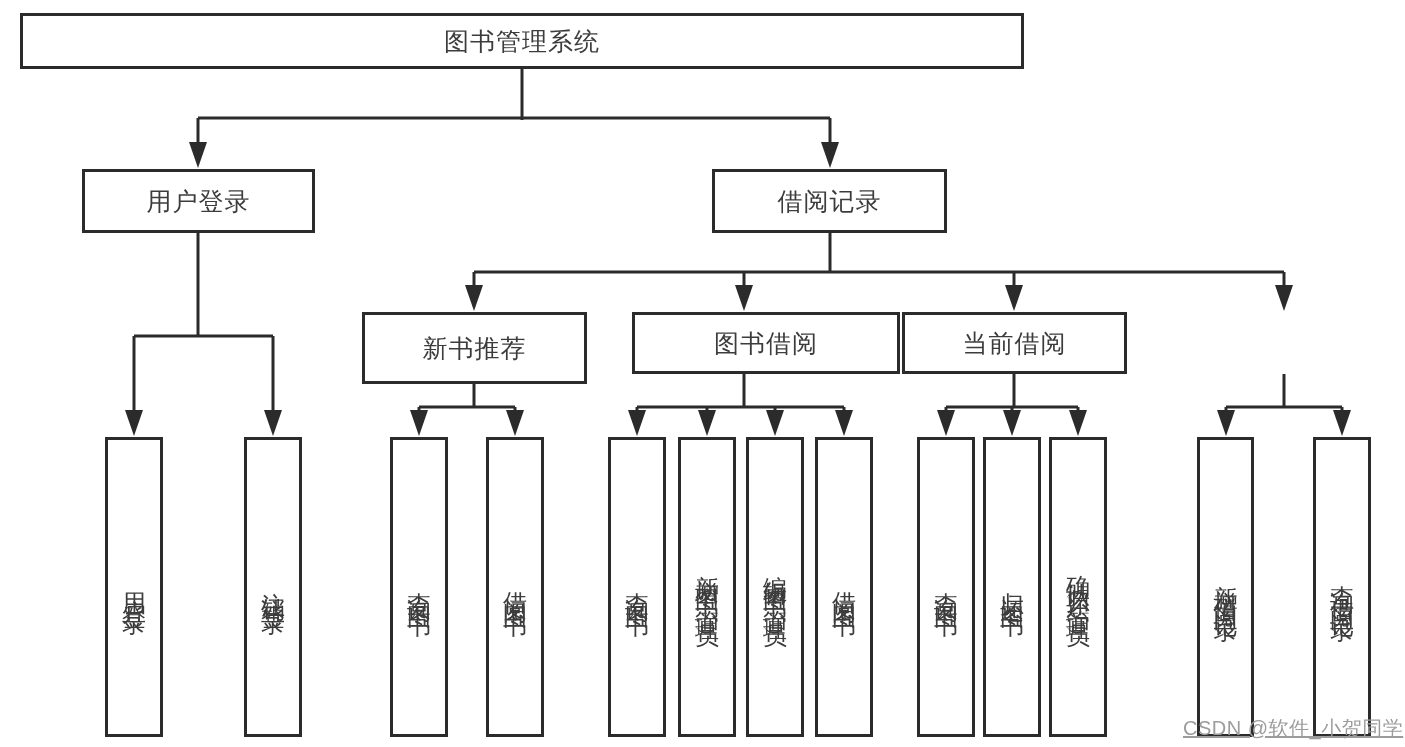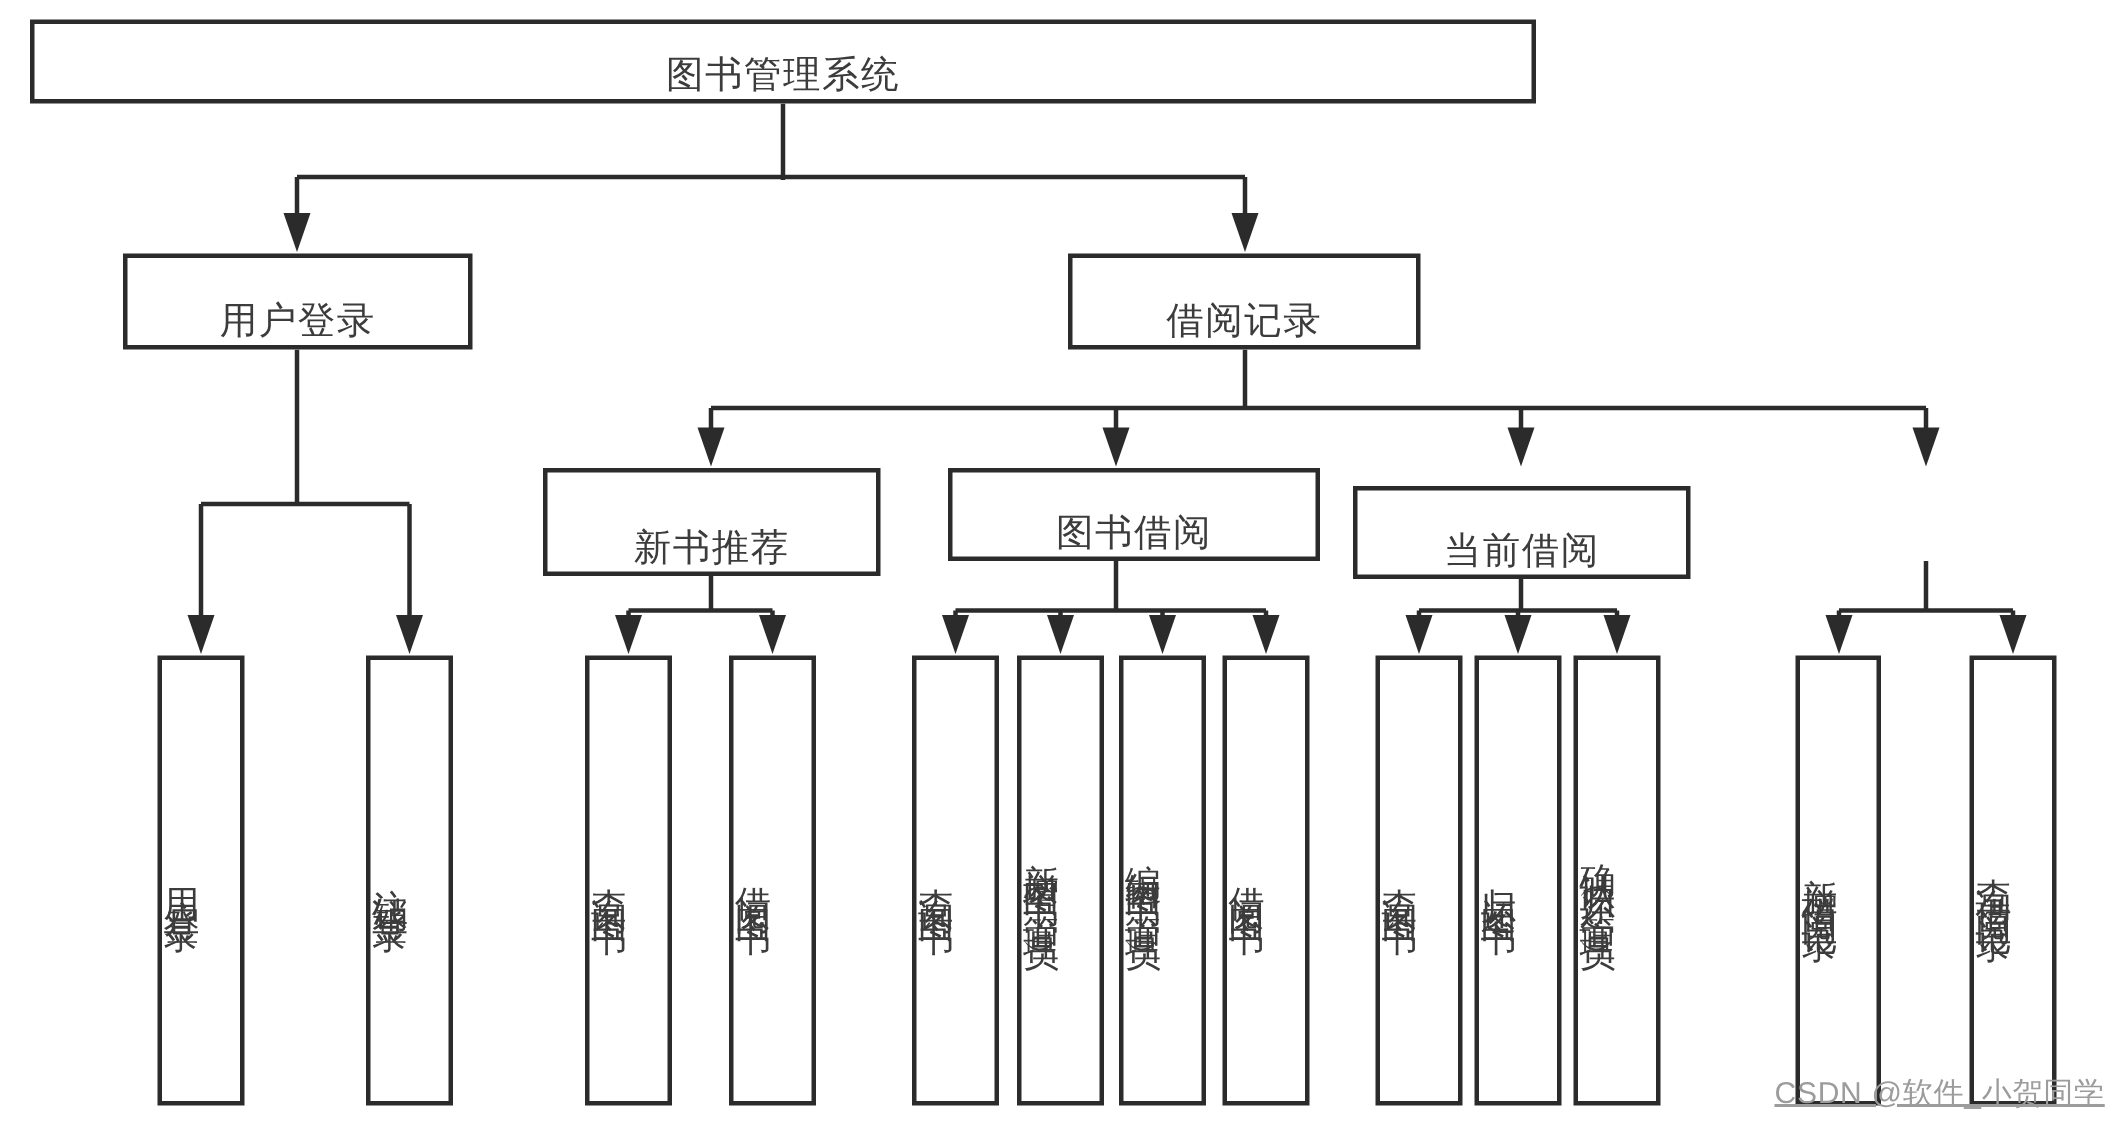--- a/index.html
+++ b/index.html
@@ -4,21 +4,21 @@
 <style>
   html,body{margin:0;padding:0;background:#ffffff;}
   .canvas{
     position:relative;width:1405px;height:747px;background:var(--bg,#ffffff);
     overflow:hidden;font-family:"Liberation Sans",sans-serif;
   }
   .connectors{position:absolute;left:0;top:0;z-index:0;}
   .node{
     position:absolute;box-sizing:border-box;z-index:1;background:#ffffff;
     border:3px solid var(--line,#2b2b2b);color:var(--text,#3c3c3c);
-    display:flex;align-items:flex-end;justify-content:center;
+    display:flex;align-items:center;justify-content:center;
     font-size:25px;letter-spacing:1px;white-space:nowrap;
   }
   .vnode{
     writing-mode:vertical-rl;font-size:24px;letter-spacing:7px;line-height:1;
   }
   .watermark{
     position:absolute;z-index:3;font-size:20px;letter-spacing:0.5px;
     color:var(--wm,#9c9c9c);white-space:nowrap;text-decoration:underline;
   }
 </style>
@@ -89,24 +89,24 @@
   <div class="node" style="left:82px;top:169px;width:233px;height:64px">
     <span>用户登录</span>
   </div>
   <div class="node" style="left:712px;top:169px;width:235px;height:64px">
     <span>借阅记录</span>
   </div>
 
   <div class="node" style="left:362px;top:312px;width:225px;height:72px">
     <span>新书推荐</span>
   </div>
-  <div class="node" style="left:632px;top:312px;width:248px;height:62px">
+  <div class="node" style="left:632px;top:312px;width:268px;height:62px">
     <span>图书借阅</span>
   </div>
-  <div class="node" style="left:902px;top:324px;width:225px;height:62px">
+  <div class="node" style="left:902px;top:312px;width:225px;height:62px">
     <span>当前借阅</span>
   </div>
 
   <div class="node vnode" style="left:105px;top:437px;width:58px;height:300px">
     <span>用户登录</span>
   </div>
   <div class="node vnode" style="left:244px;top:437px;width:58px;height:300px">
     <span>注销登录</span>
   </div>
 

